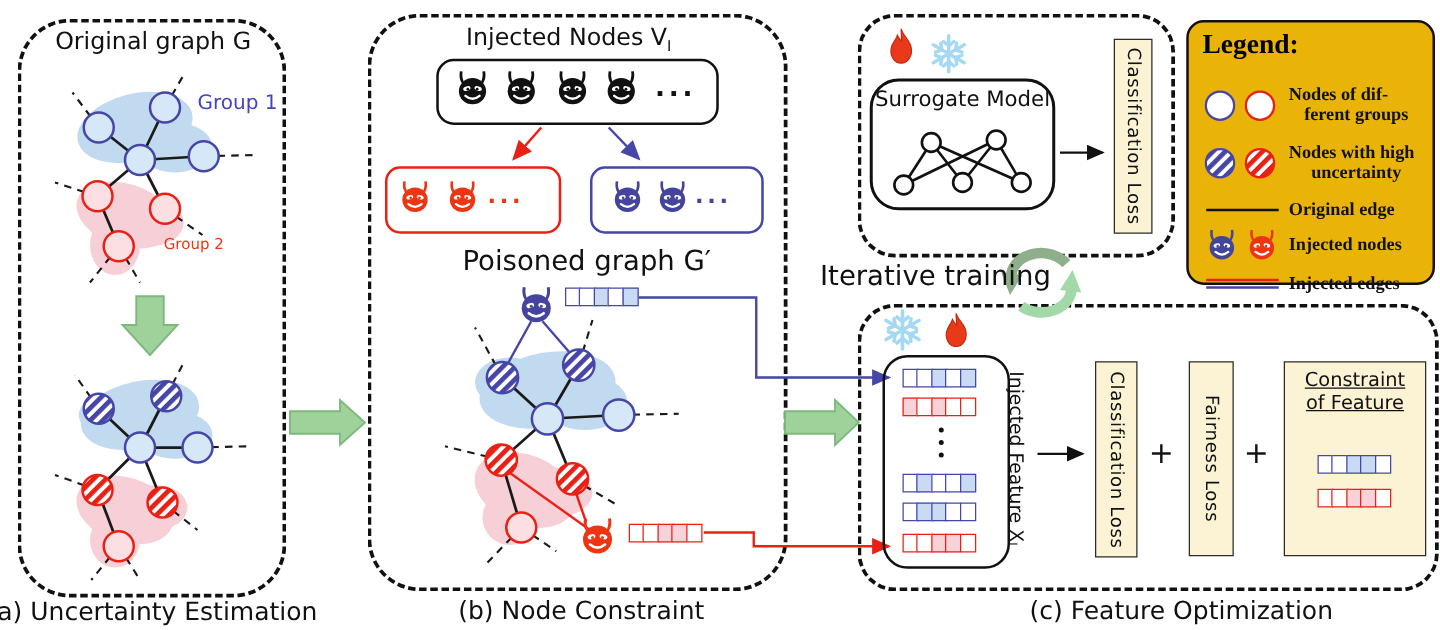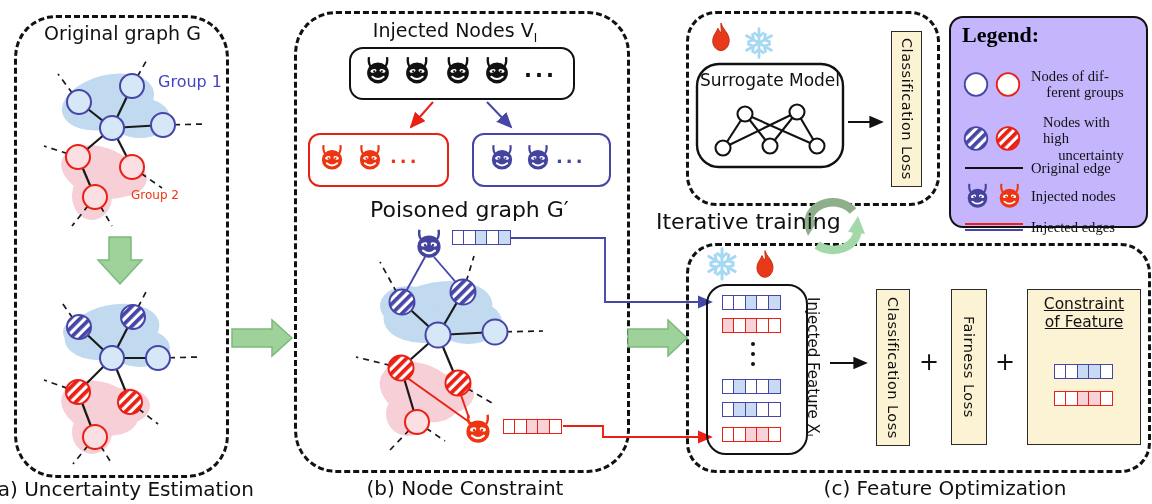--- a/index.html
+++ b/index.html
@@ -30,26 +30,26 @@
   .vec-red .cell.on{background:#f8d2d9;}
   .vdots{position:absolute;z-index:4;display:flex;flex-direction:column;gap:6px;}
   .vdots i{width:4px;height:4px;border-radius:50%;background:#111;}
   
   .devil-black{color:#111;} .devil-red{color:#ee3512;} .devil-blue{color:#44439e;}
   
   .nodebox{position:absolute;z-index:1;background:transparent;}
   .dots{position:absolute;z-index:3;font-weight:bold;font-size:21px;letter-spacing:3px;}
   
   #legend{position:absolute;left:949px;top:16px;width:195px;height:208px;z-index:3;
-          background:#c4b5fd;border:2.6px solid #111;border-radius:14px;
+          background:#eab308;border:2.6px solid #111;border-radius:14px;
           font-family:"Liberation Serif",serif;}
   #legend .ttl{position:absolute;left:11px;top:4px;font-size:22px;font-weight:bold;color:#000;}
   .litem{position:absolute;left:6px;width:182px;display:flex;align-items:center;}
   .licon{width:74px;display:flex;justify-content:center;align-items:center;flex-direction:column;}
-  .ltxt{flex:1;font-size:14.6px;line-height:1.12;color:#111;}
+  .ltxt{flex:1;font-size:14.6px;line-height:1.12;color:#111;font-weight:bold;}
   .ltxt span{display:block;}
   .line-black{width:58px;height:0;border-top:2.2px solid #111;}
   .line-red{width:58px;height:0;border-top:2.2px solid #ea2015;margin-bottom:4px;}
   .line-blue{width:58px;height:0;border-top:2.2px solid #4646a8;}
   .plus{position:absolute;z-index:3;font-size:24px;color:#111;}
 </style>
 </head>
 <body>
 
 <div id="canvas">
@@ -416,21 +416,21 @@
         <svg width="64" height="27" viewBox="0 0 64 27">
           <circle cx="14" cy="13.5" r="11.3" fill="#fff" stroke="#4646a8" stroke-width="1.8"></circle>
           <circle cx="46" cy="13.5" r="11.3" fill="#fff" stroke="#ea2015" stroke-width="1.8"></circle>
         </svg>
       </span>
       <span class="ltxt">
         <span>Nodes of dif-</span>
         <span style="text-align:center;">ferent groups</span>
       </span>
     </div>
-    <div class="litem" style="top:96px;gap:12px;">
+    <div class="litem" style="top:96px;">
       <span class="licon">
         <svg width="64" height="27" viewBox="0 0 64 27">
           <circle cx="14" cy="13.5" r="11.3" fill="url(#hatchB)" stroke="#4646a8" stroke-width="1.8"></circle>
           <circle cx="46" cy="13.5" r="11.3" fill="url(#hatchR)" stroke="#ea2015" stroke-width="1.8"></circle>
         </svg>
       </span>
       <span class="ltxt">
         <span>Nodes with high</span>
         <span style="text-align:center;">uncertainty</span>
       </span>

